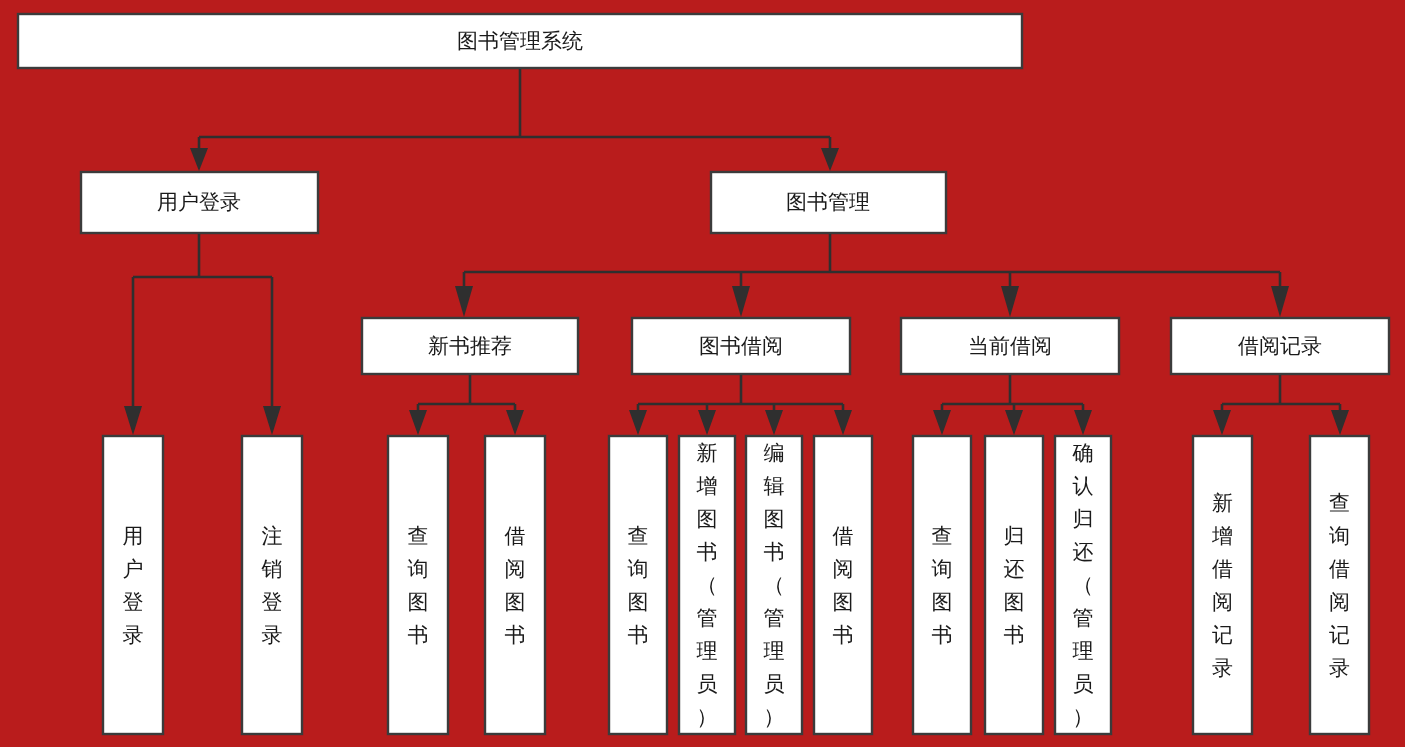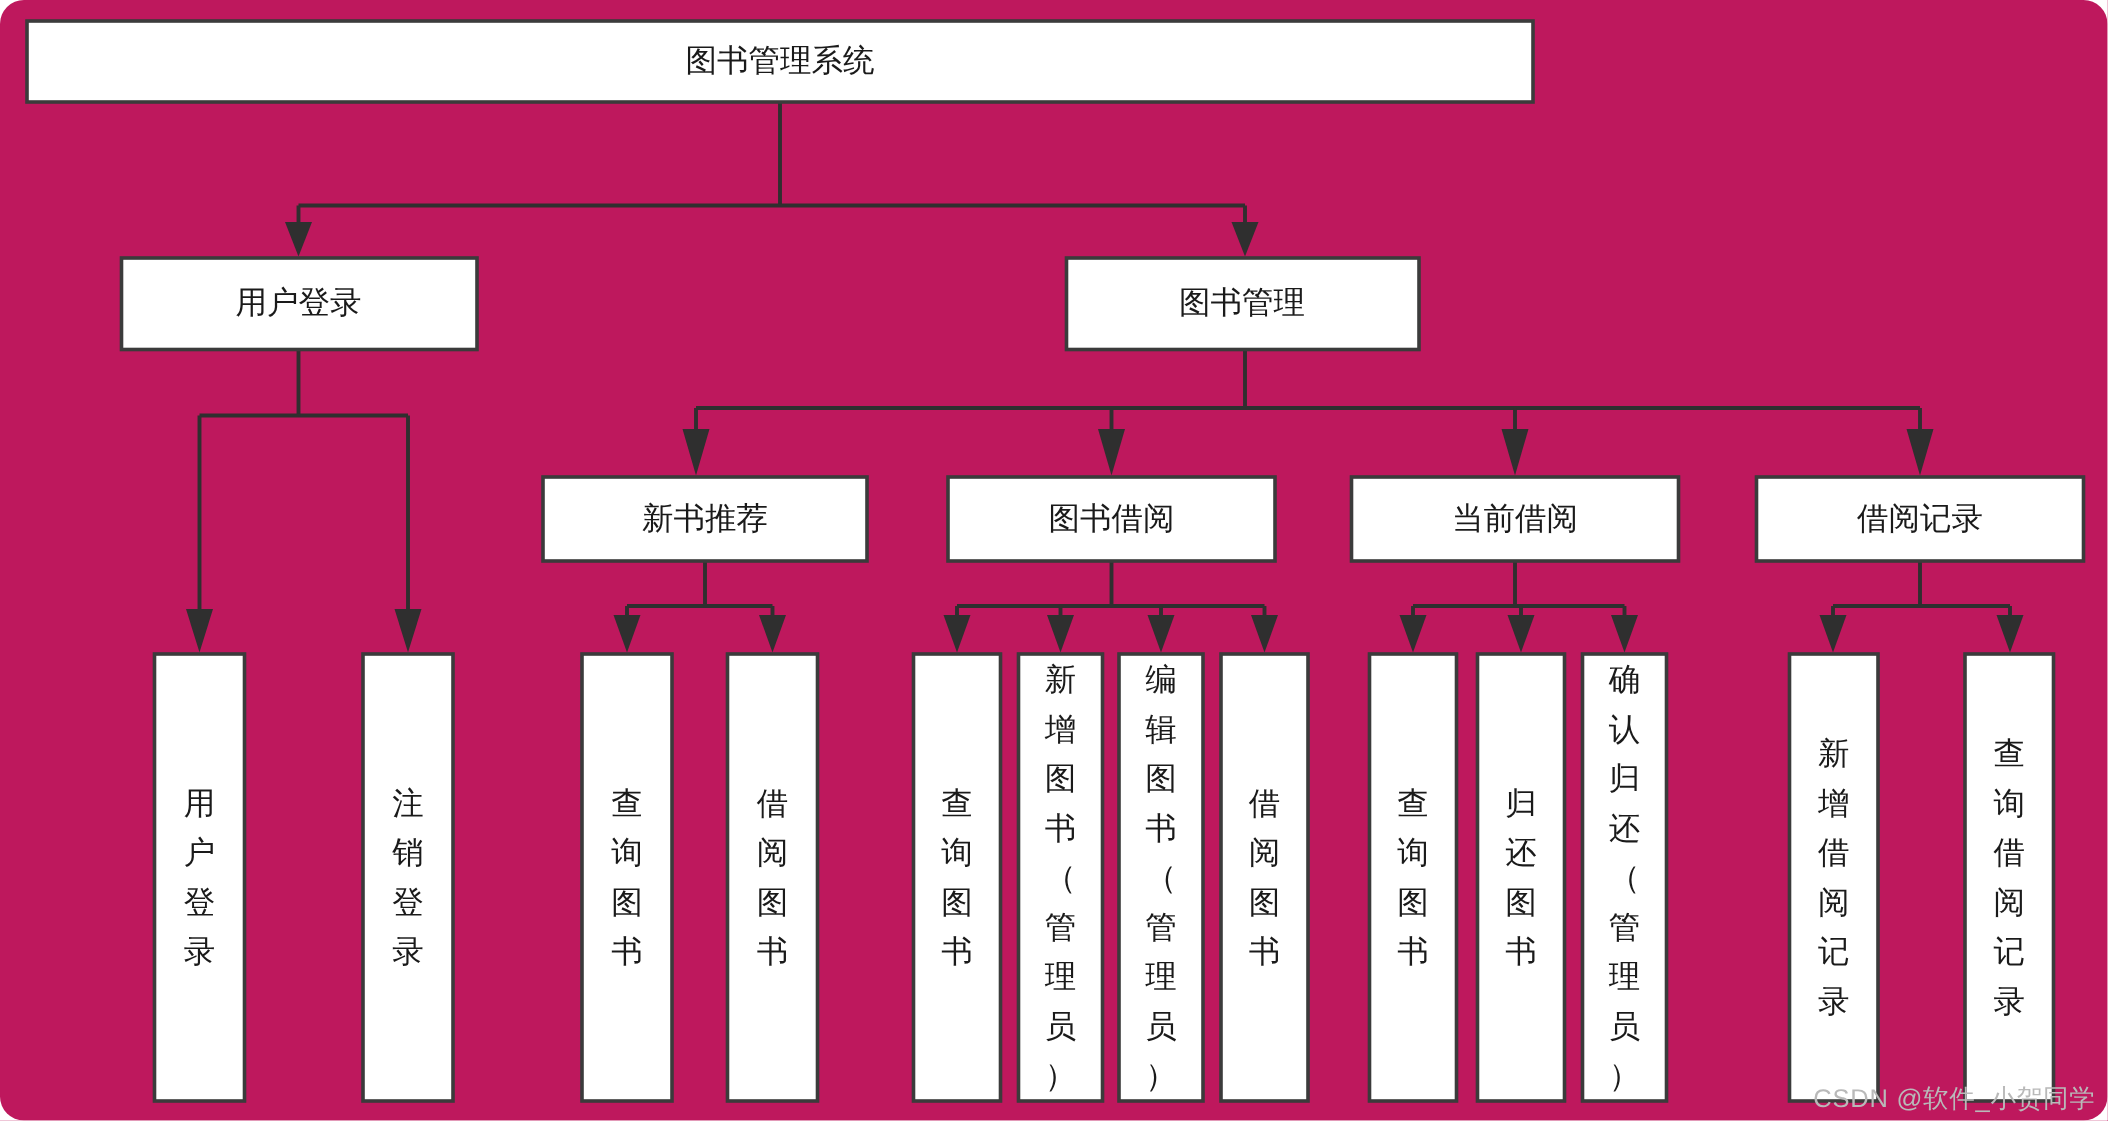--- a/index.html
+++ b/index.html
@@ -7,23 +7,22 @@
     padding: 0;
     background: #ffffff;
   }
   body {
     font-family: "Liberation Sans", "DejaVu Sans", sans-serif;
   }
   #diagram-root {
     position: relative;
     width: 1405px;
     height: 747px;
-    background: #be185d;
+    background: #b91c1c;
     overflow: hidden;
-    border-radius: 16px;
   }
   svg.diagram {
     position: absolute;
     left: 0;
     top: 0;
     width: 1405px;
     height: 747px;
     display: block;
   }
   .node-box {
@@ -215,14 +214,13 @@
           <text class="node-label-v" x="1222.5" y="509.5"><tspan x="1222.5" dy="0">新</tspan><tspan x="1222.5" dy="33">增</tspan><tspan x="1222.5" dy="33">借</tspan><tspan x="1222.5" dy="33">阅</tspan><tspan x="1222.5" dy="33">记</tspan><tspan x="1222.5" dy="33">录</tspan></text>
         </g>
         <g>
           <rect class="node-box" x="1310" y="436" width="59" height="298"></rect>
           <text class="node-label-v" x="1339.5" y="509.5"><tspan x="1339.5" dy="0">查</tspan><tspan x="1339.5" dy="33">询</tspan><tspan x="1339.5" dy="33">借</tspan><tspan x="1339.5" dy="33">阅</tspan><tspan x="1339.5" dy="33">记</tspan><tspan x="1339.5" dy="33">录</tspan></text>
         </g>
       </g>
 
   </svg>
 
-  <div class="watermark">CSDN @软件_小贺同学</div>
 </div>
 
 </body></html>

